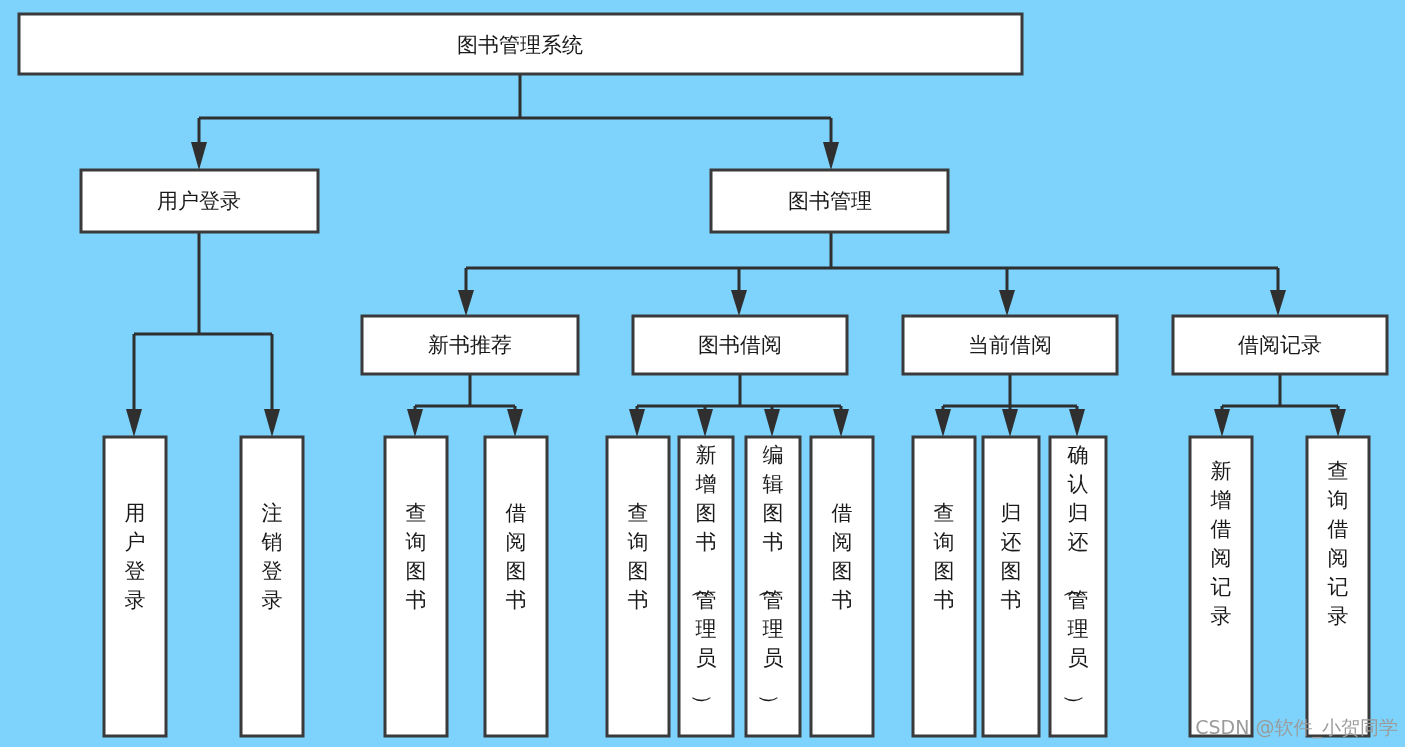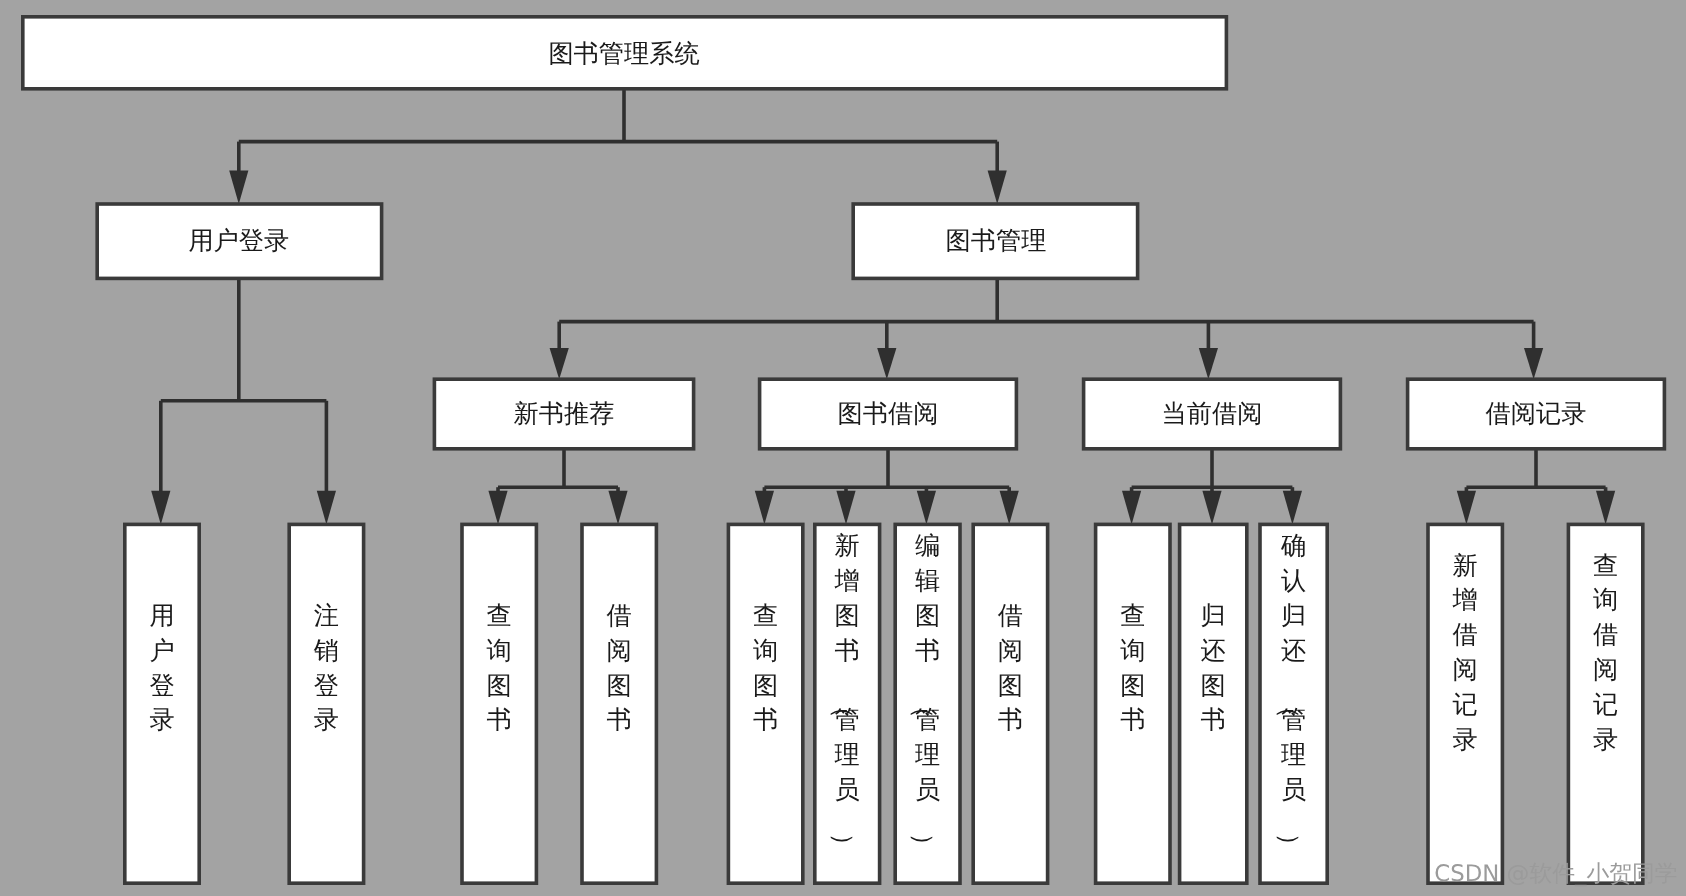--- a/index.html
+++ b/index.html
@@ -8,21 +8,21 @@
     padding: 0;
     background: #ffffff;
   }
   body {
     font-family: "DejaVu Sans", "Liberation Sans", sans-serif;
   }
   #diagram-root {
     position: relative;
     width: 1405px;
     height: 747px;
-    background: #a3a3a3;
+    background: #7dd3fc;
     overflow: hidden;
   }
   svg.tree-canvas {
     position: absolute;
     left: 0;
     top: 0;
     width: 1405px;
     height: 747px;
     display: block;
   }

